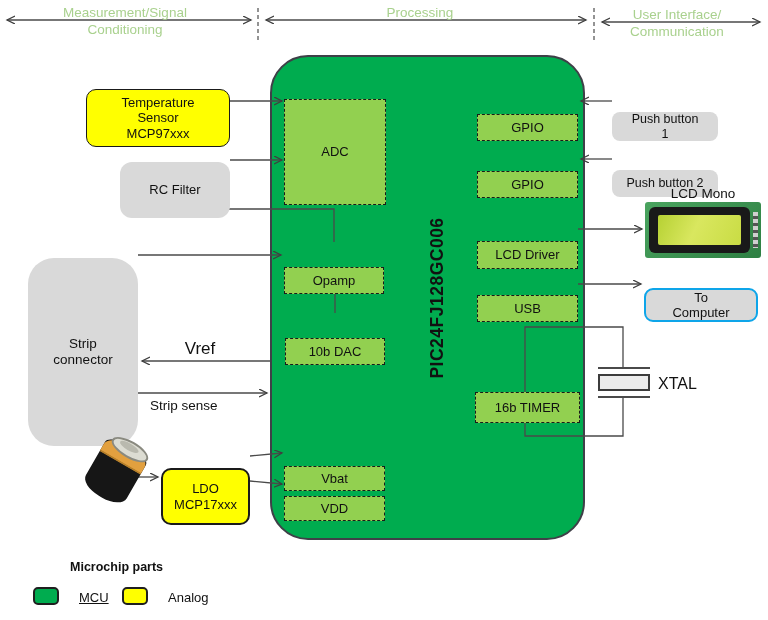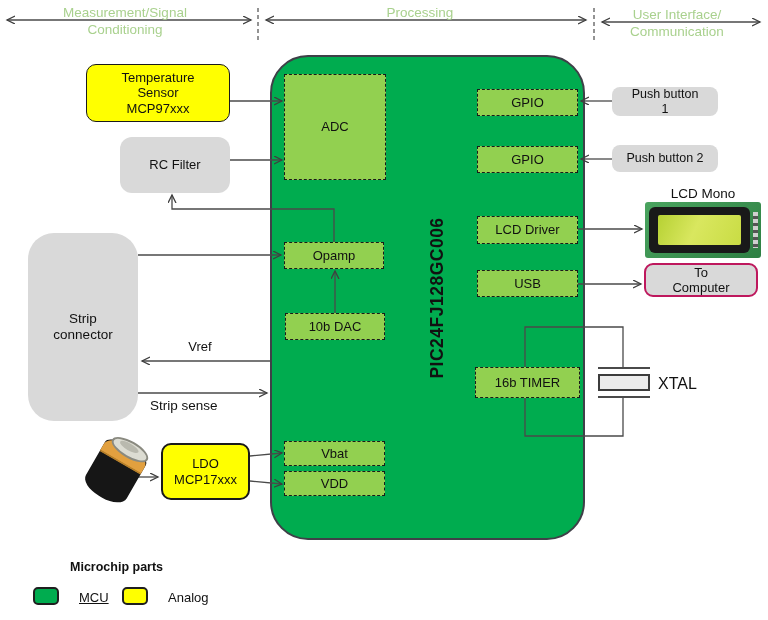--- a/index.html
+++ b/index.html
@@ -1,20 +1,20 @@
 <!DOCTYPE html>
 <html style="--mcu-green: #00AC4F; --block-green: #92D050; --analog-yellow: #FFFF00; --box-gray: #D9D9D9; --header-green: #A9D18E;"><head>
 <meta charset="utf-8">
 <style>
   html,body{margin:0;padding:0;}
   body{font-family:"Liberation Sans",sans-serif;color:#111;}
   #canvas{position:relative;width:768px;height:620px;background:#ffffff;overflow:hidden;}
   .abs{position:absolute;box-sizing:border-box;}
   .box{display:flex;align-items:center;justify-content:center;text-align:center;
-       white-space:pre-line;line-height:1.18;font-size:13px;}
+       white-space:pre-line;line-height:1.18;font-size:13px;margin-top:25px;}
   .z3{z-index:3;}
   .grayb{background:var(--box-gray);border-radius:12px;}
   .yellowb{background:var(--analog-yellow);border:1.5px solid #1a1a1a;border-radius:10px;}
   .chip{background:var(--block-green);border:1.5px dashed #1b1b1b;}
   .hdr{color:var(--header-green);font-size:13.5px;text-align:center;line-height:1.25;z-index:3;}
   #mcu-body{left:270px;top:55px;width:315px;height:485px;background:var(--mcu-green);
             border:2px solid #3f4048;border-radius:38px;z-index:1;}
   #wires{position:absolute;left:0;top:0;z-index:2;pointer-events:none;}
   #mcu-name{left:437px;top:298px;transform:translate(-50%,-50%) rotate(-90deg);
             white-space:nowrap;font-weight:bold;font-size:17.5px;letter-spacing:.5px;z-index:3;}
@@ -124,26 +124,26 @@
   <div class="abs box grayb z3" style="left:612px;top:145px;width:106px;height:27px;border-radius:8px;font-size:12.5px;">Push button 2</div>
 
   <div class="abs z3" style="left:645px;top:186px;width:116px;text-align:center;font-size:13.5px;">LCD Mono</div>
   <div id="lcd-pcb" class="abs">
     <div class="lcd-bezel">
       <div class="lcd-screen"></div>
     </div>
     <div class="lcd-pins"></div>
   </div>
 
-  <div class="abs box grayb z3" style="left:644px;top:263px;width:114px;height:34px;border:2px solid #be185d;border-radius:9px;">To
+  <div class="abs box grayb z3" style="left:644px;top:263px;width:114px;height:34px;border:2px solid #0ea5e9;border-radius:9px;">To
 Computer</div>
 
   <div class="abs z3" style="left:658px;top:375px;font-size:16px;">XTAL</div>
 
-  <div class="abs z3" style="left:160px;top:339px;width:80px;text-align:center;font-size:13px;">Vref</div>
+  <div class="abs z3" style="left:160px;top:339px;width:80px;text-align:center;font-size:17px;">Vref</div>
   <div class="abs z3" style="left:150px;top:398px;width:105px;text-align:left;font-size:13.5px;">Strip sense</div>
 
   <div class="abs z3" style="left:70px;top:560px;font-weight:bold;font-size:12.5px;">Microchip parts</div>
   <div class="abs swatch" style="left:33px;top:587px;background:var(--mcu-green);"></div>
   <div class="abs z3" style="left:79px;top:590px;font-size:13px;text-decoration:underline;">MCU</div>
   <div class="abs swatch" style="left:122px;top:587px;background:var(--analog-yellow);"></div>
   <div class="abs z3" style="left:168px;top:590px;font-size:13px;">Analog</div>
 
 </div>
 

